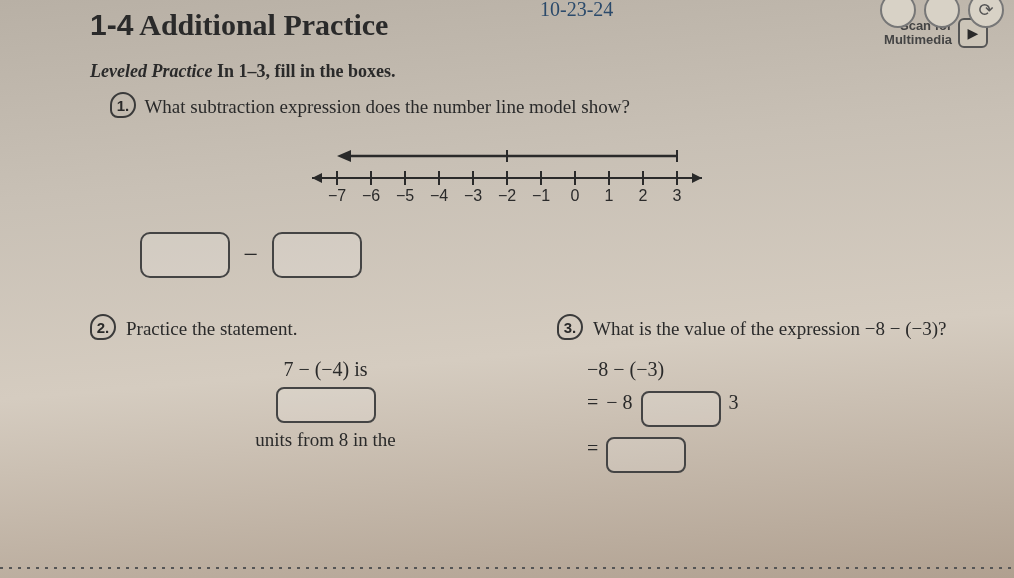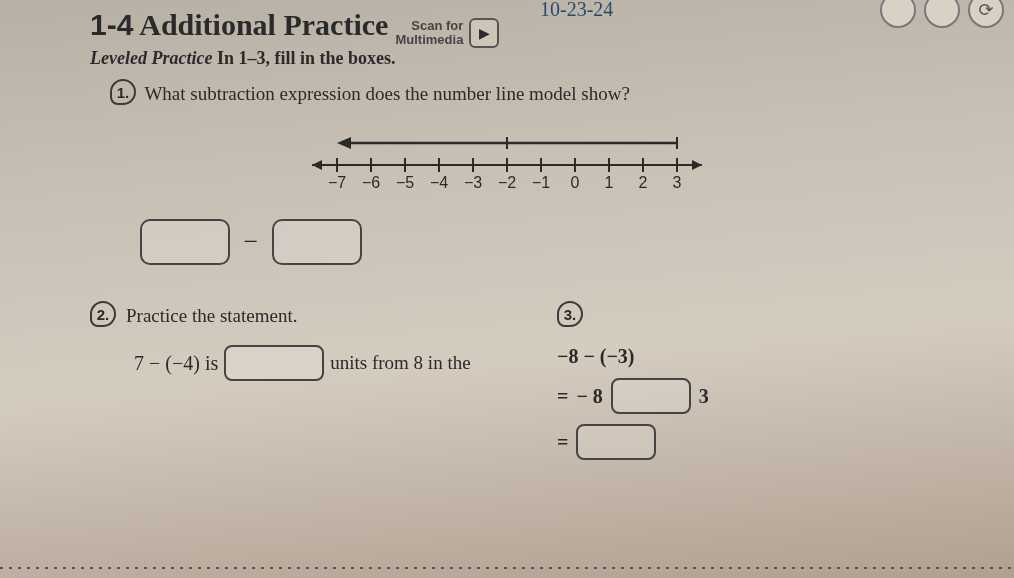--- a/index.html
+++ b/index.html
@@ -5,25 +5,25 @@
   * { box-sizing: border-box; margin: 0; padding: 0; }
   body {
     font-family: Georgia, 'Times New Roman', serif;
     background: linear-gradient(175deg, #b8b0a5 0%, #c8c0b5 30%, #d5ccc0 60%, #b0a090 100%);
     width: 1014px;
     height: 578px;
     overflow: hidden;
     position: relative;
     color: #2a2a2a;
   }
-  .header-row { display:flex; align-items:flex-start; padding:8px 42px 0 90px; }
+  .header-row { display:flex; justify-content:space-between; align-items:flex-start; padding:8px 26px 0 90px; }
   .title-block { }
   .main-title { font-size: 30px; font-weight: bold; }
   .lesson-num { font-family: Arial, sans-serif; font-weight:900; }
-  .subtitle { font-size:18px; font-weight:bold; margin-top:6px; }
+  .subtitle { font-size:18px; font-weight:bold; margin-top:19px; }
   .sub-em { font-style: italic; }
   .scan-box { display:flex; align-items:center; gap:6px; margin-top:10px; }
   .scan-text { font-family: Arial, sans-serif; font-size:13px; font-weight:bold; text-align:right; line-height:1.1; color:#444; }
   .scan-icon { width:30px; height:30px; border:2px solid #555; border-radius:6px; display:flex; align-items:center; justify-content:center; font-size:14px; background:#ccc5b8; }
   .handwriting { position:absolute; top:-2px; left:540px; font-family: 'Comic Sans MS', cursive; color:#2b4a6b; font-size:20px; }
   .qnum { display:inline-flex; align-items:center; justify-content:center; width:26px; height:26px; border:2px solid #3a3a3a; border-radius:50% 50% 50% 30%; font-family: Arial,sans-serif; font-weight:bold; font-size:15px; margin-right:4px; position:relative; top:-2px;}
   .q1 { margin:12px 0 8px 110px; font-size:19px; }
   .numline-wrap { text-align:center; margin-top:18px; }
   .numline { display:inline-block; position:relative; width:400px; height:70px; }
   .axis { stroke:#2a2a2a; stroke-width:2; }
@@ -32,21 +32,21 @@
   .arrow { stroke:#2a2a2a; stroke-width:2.5; fill:none; }
   .arrowhead { fill:#2a2a2a; }
   .ans-box { display:inline-block; width:90px; height:46px; border:2px solid #444; border-radius:10px; background:rgba(255,255,255,0.15); vertical-align:middle; }
   .ans-box.sm { width:70px; height:36px; border-radius:8px; }
   .expr1 { margin:20px 0 0 140px; font-size:22px; }
   .minus { display:inline-block; margin:0 8px; font-size:26px; vertical-align:middle; }
   .bottom { display:flex; margin-top:38px; padding:0 30px 0 90px; gap:40px; }
   .col { flex:1; font-size:19px; }
   .q2line, .q3line { margin-bottom:16px; display:flex; align-items:center; flex-wrap:wrap; gap:6px; }
   .mathexpr { font-family: 'Times New Roman', serif; font-size:20px; }
-  .eqline { margin-top:10px; display:flex; align-items:center; gap:8px; font-size:20px;font-weight:bold;}
+  .eqline { margin-left:30px; margin-top:10px; display:flex; align-items:flex-start; gap:8px; font-size:20px;}
   .dots { position:absolute; bottom:8px; left:0; right:0; height:4px; }
   .top-icons { position:absolute; top:-8px; right:10px; display:flex; gap:8px;}
   .circ { width:36px; height:36px; border-radius:50%; border:2px solid #777; background:#d8d2c6; display:flex; align-items:center; justify-content:center; font-size:18px; color:#555; overflow:hidden;}
 </style>
 </head>
 <body>
 
 <div class="handwriting">10-23-24</div>
 
 <div class="top-icons">
@@ -124,30 +124,31 @@
   <span class="minus">−</span>
   <span class="ans-box"></span>
 </div>
 
 <div class="bottom">
   <div class="col">
     <div class="q2line">
       <span class="qnum">2.</span>
       <span>Practice the statement.</span>
     </div>
-    <div class="q2line" style="margin-left:44px;">
+    <div class="q2line" style="margin-left:44px;flex-direction:column;">
       <span class="mathexpr">7 − (−4) is</span>
       <span class="ans-box sm" style="width:100px;"></span>
       <span>units from 8 in the</span>
     </div>
   </div>
 
   <div class="col">
     <div class="q2line">
       <span class="qnum">3.</span>
+      <span>What is the value of the expression −8 − (−3)?</span>
     </div>
     <div class="eqline">
       <span class="mathexpr">−8 − (−3)</span>
     </div>
     <div class="eqline">
       <span>=</span>
       <span class="mathexpr">− 8</span>
       <span class="ans-box sm" style="width:80px;"></span>
       <span class="mathexpr">3</span>
     </div>

